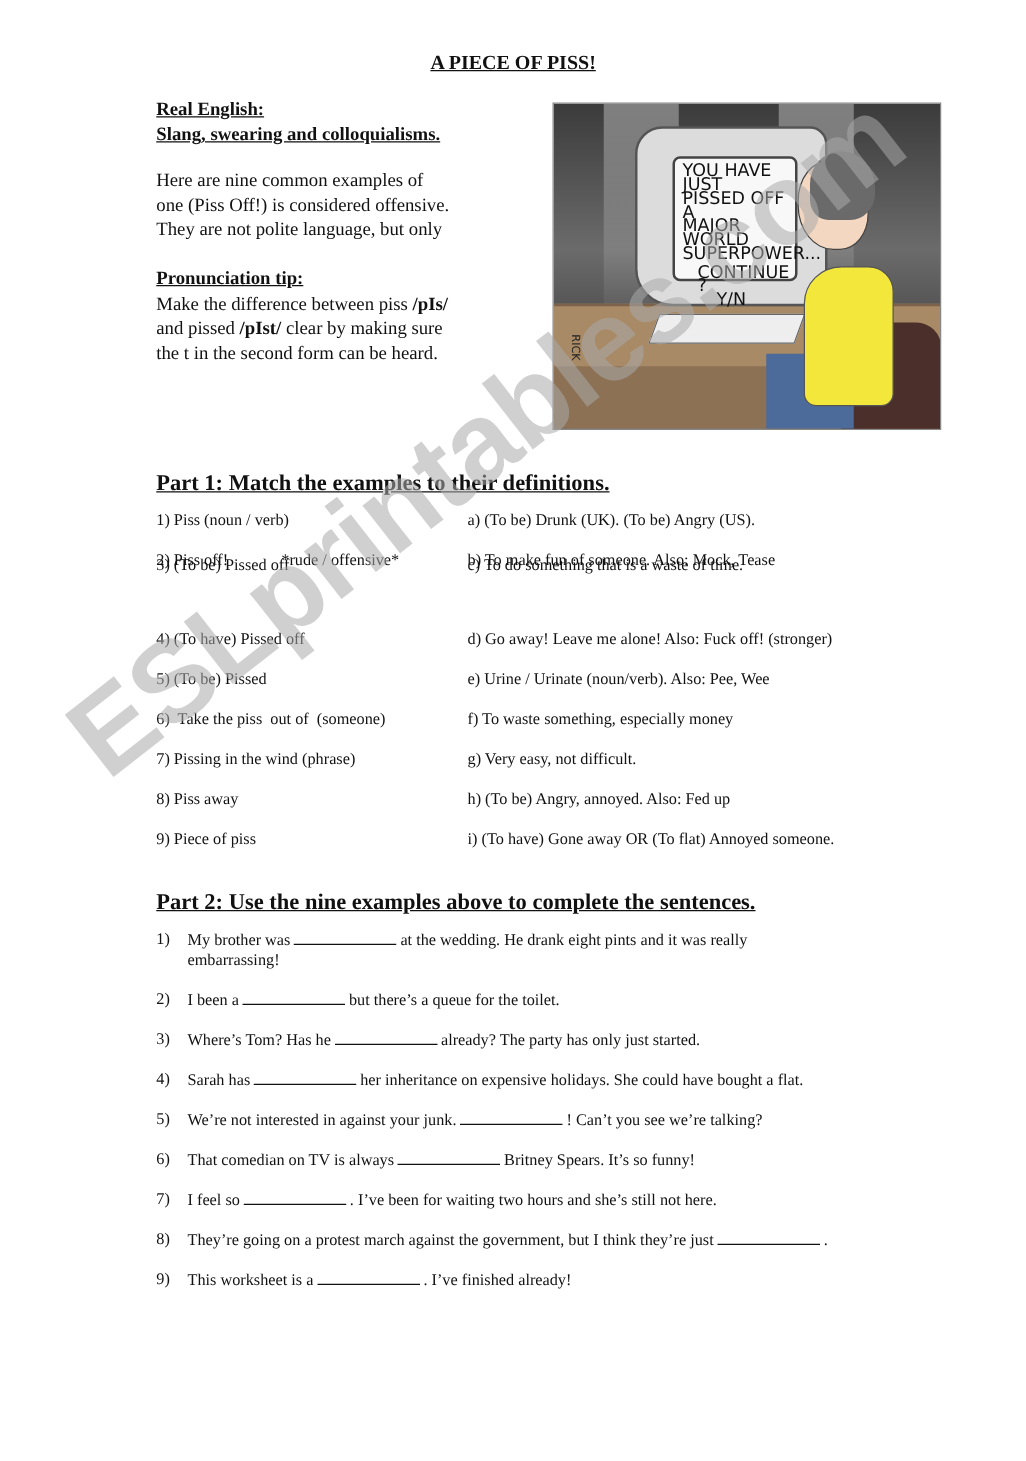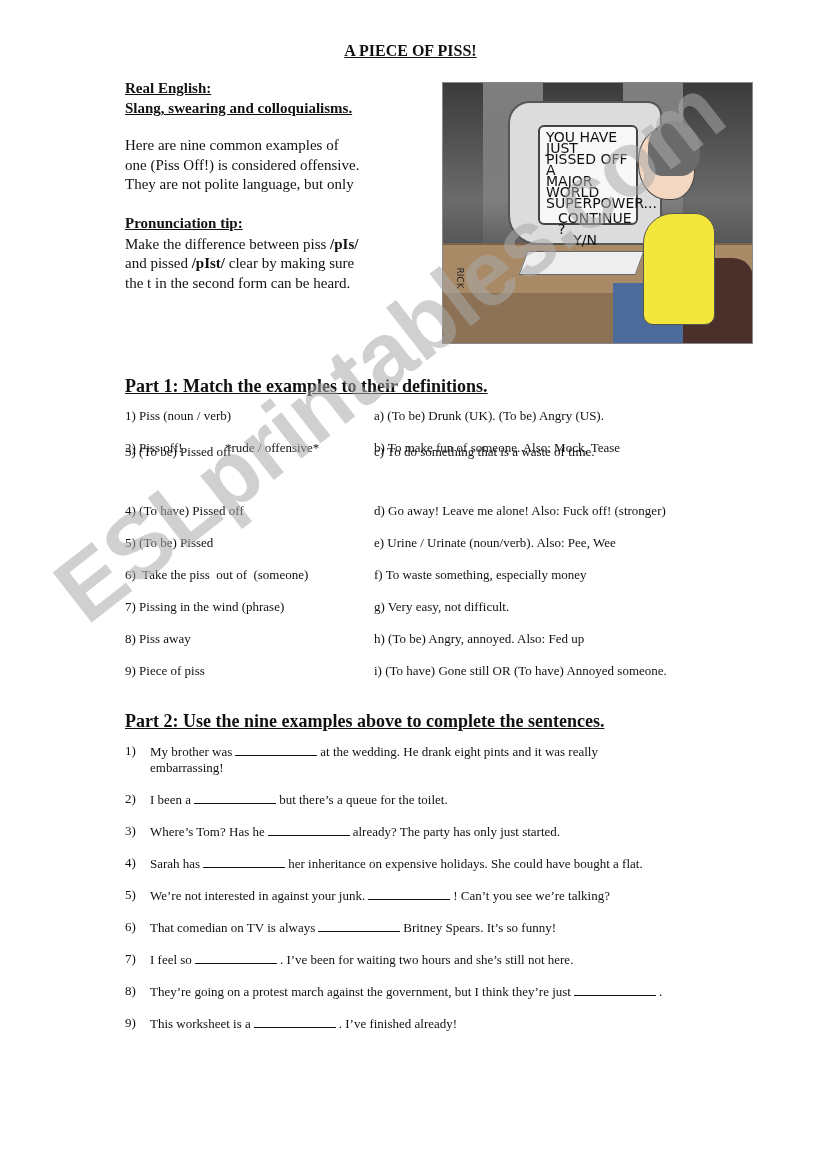--- a/index.html
+++ b/index.html
@@ -142,21 +142,21 @@
 <div class="row" style="top:599px">
   <span class="ex">7) Pissing in the wind (phrase)</span>
   <span class="def">g) Very easy, not difficult.</span>
 </div>
 <div class="row" style="top:631px">
   <span class="ex">8) Piss away</span>
   <span class="def">h) (To be) Angry, annoyed. Also: Fed up</span>
 </div>
 <div class="row" style="top:663px">
   <span class="ex">9) Piece of piss</span>
-  <span class="def">i) (To have) Gone still OR (To have) Annoyed someone.</span>
+  <span class="def">i) (To have) Gone away OR (To flat) Annoyed someone.</span>
 </div>
 
 <div class="section-h" style="top:711px">Part 2: Use the nine examples above to complete the sentences.</div>
 
 <div class="sent" style="top:743px">
   <span class="num">1)</span>
   <span class="txt"><span>My brother was</span><span class="blank"></span><span>at the wedding. He drank eight pints and it was really embarrassing!</span></span>
 </div>
 <div class="sent" style="top:791px">
   <span class="num">2)</span>

